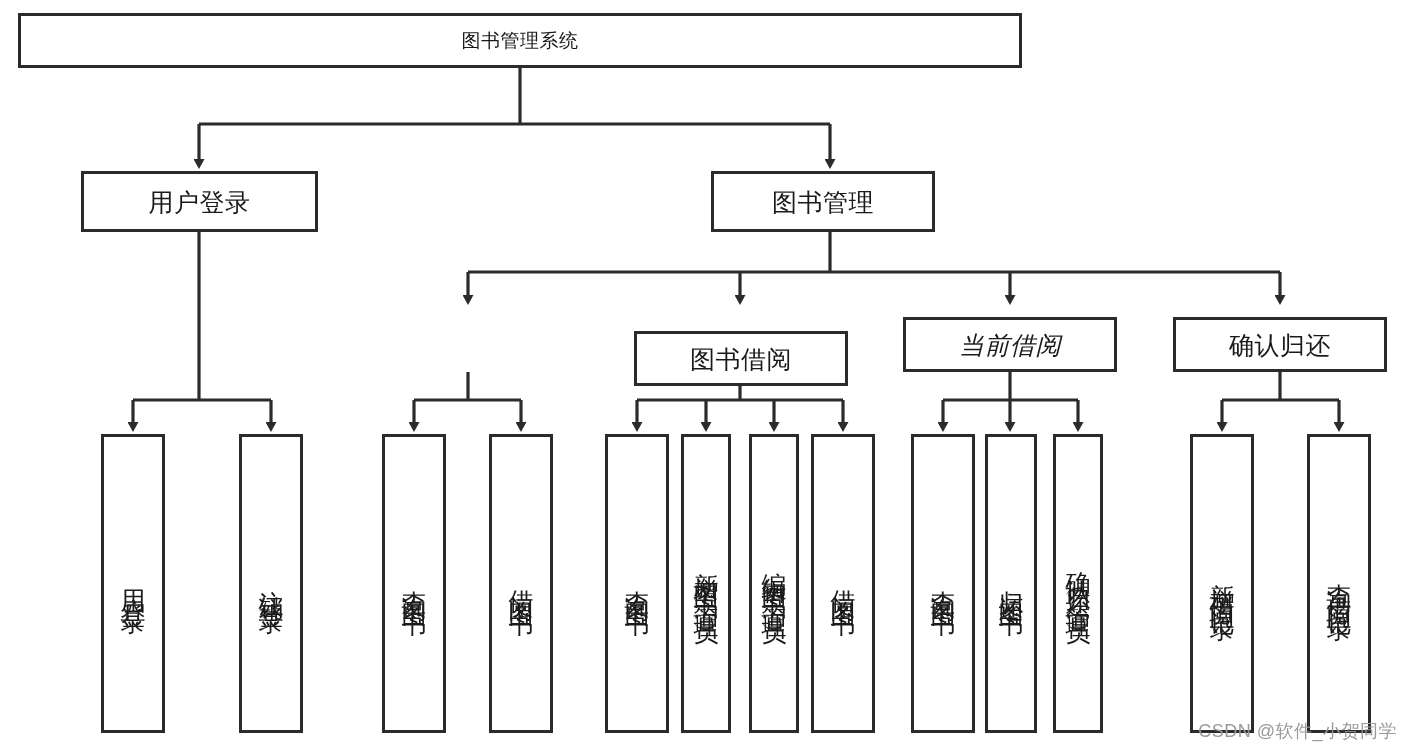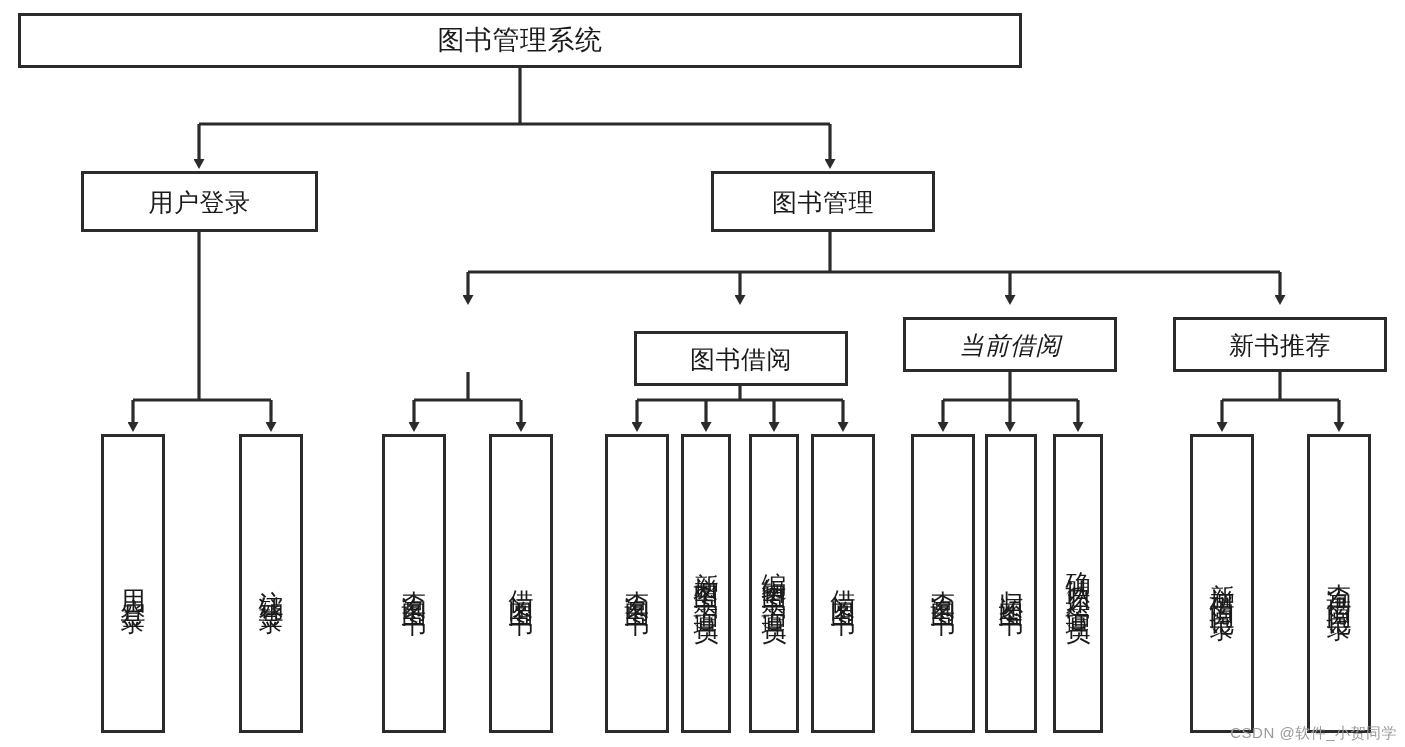--- a/index.html
+++ b/index.html
@@ -41,40 +41,40 @@
     text-align: center;
     line-height: 1.12;
   }
   
   .node.h .label {
     font-size: 25px;
     letter-spacing: 0.5px;
     white-space: nowrap;
   }
   .node.root .label {
-    font-size: 27px;
+    font-size: 19px;
   }
   
   .node.v {
     align-items: center;
     justify-content: center;
   }
   .node.v .label {
     writing-mode: vertical-rl;
     text-orientation: upright;
     font-size: 25px;
     letter-spacing: 7px;
     line-height: 1;
     white-space: nowrap;
   }
   #watermark {
     position: absolute;
     right: 8px;
     bottom: 4px;
-    font-size: 15px;
+    font-size: 18px;
     color: #9a9a9a;
     z-index: 3;
     white-space: nowrap;
     letter-spacing: 0.5px;
     margin-left: 16px;
   }
 </style>
 </head>
 <body>
 
@@ -145,21 +145,21 @@
 
   <div class="node h" style="left:634px; top:331px; width:214px; height:55px;align-items:center;">
     <span class="label">图书借阅</span>
   </div>
 
   <div class="node h" style="left:903px; top:317px; width:214px; height:55px;font-style:italic;">
     <span class="label">当前借阅</span>
   </div>
 
   <div class="node h" style="left:1173px; top:317px; width:214px; height:55px;">
-    <span class="label">新书推荐</span>
+    <span class="label">确认归还</span>
   </div>
 
   <div class="node v" style="left:101px; top:434px; width:64px; height:299px;">
     <span class="label">用户登录</span>
   </div>
 
   <div class="node v" style="left:239px; top:434px; width:64px; height:299px;">
     <span class="label">注销登录</span>
   </div>
 

